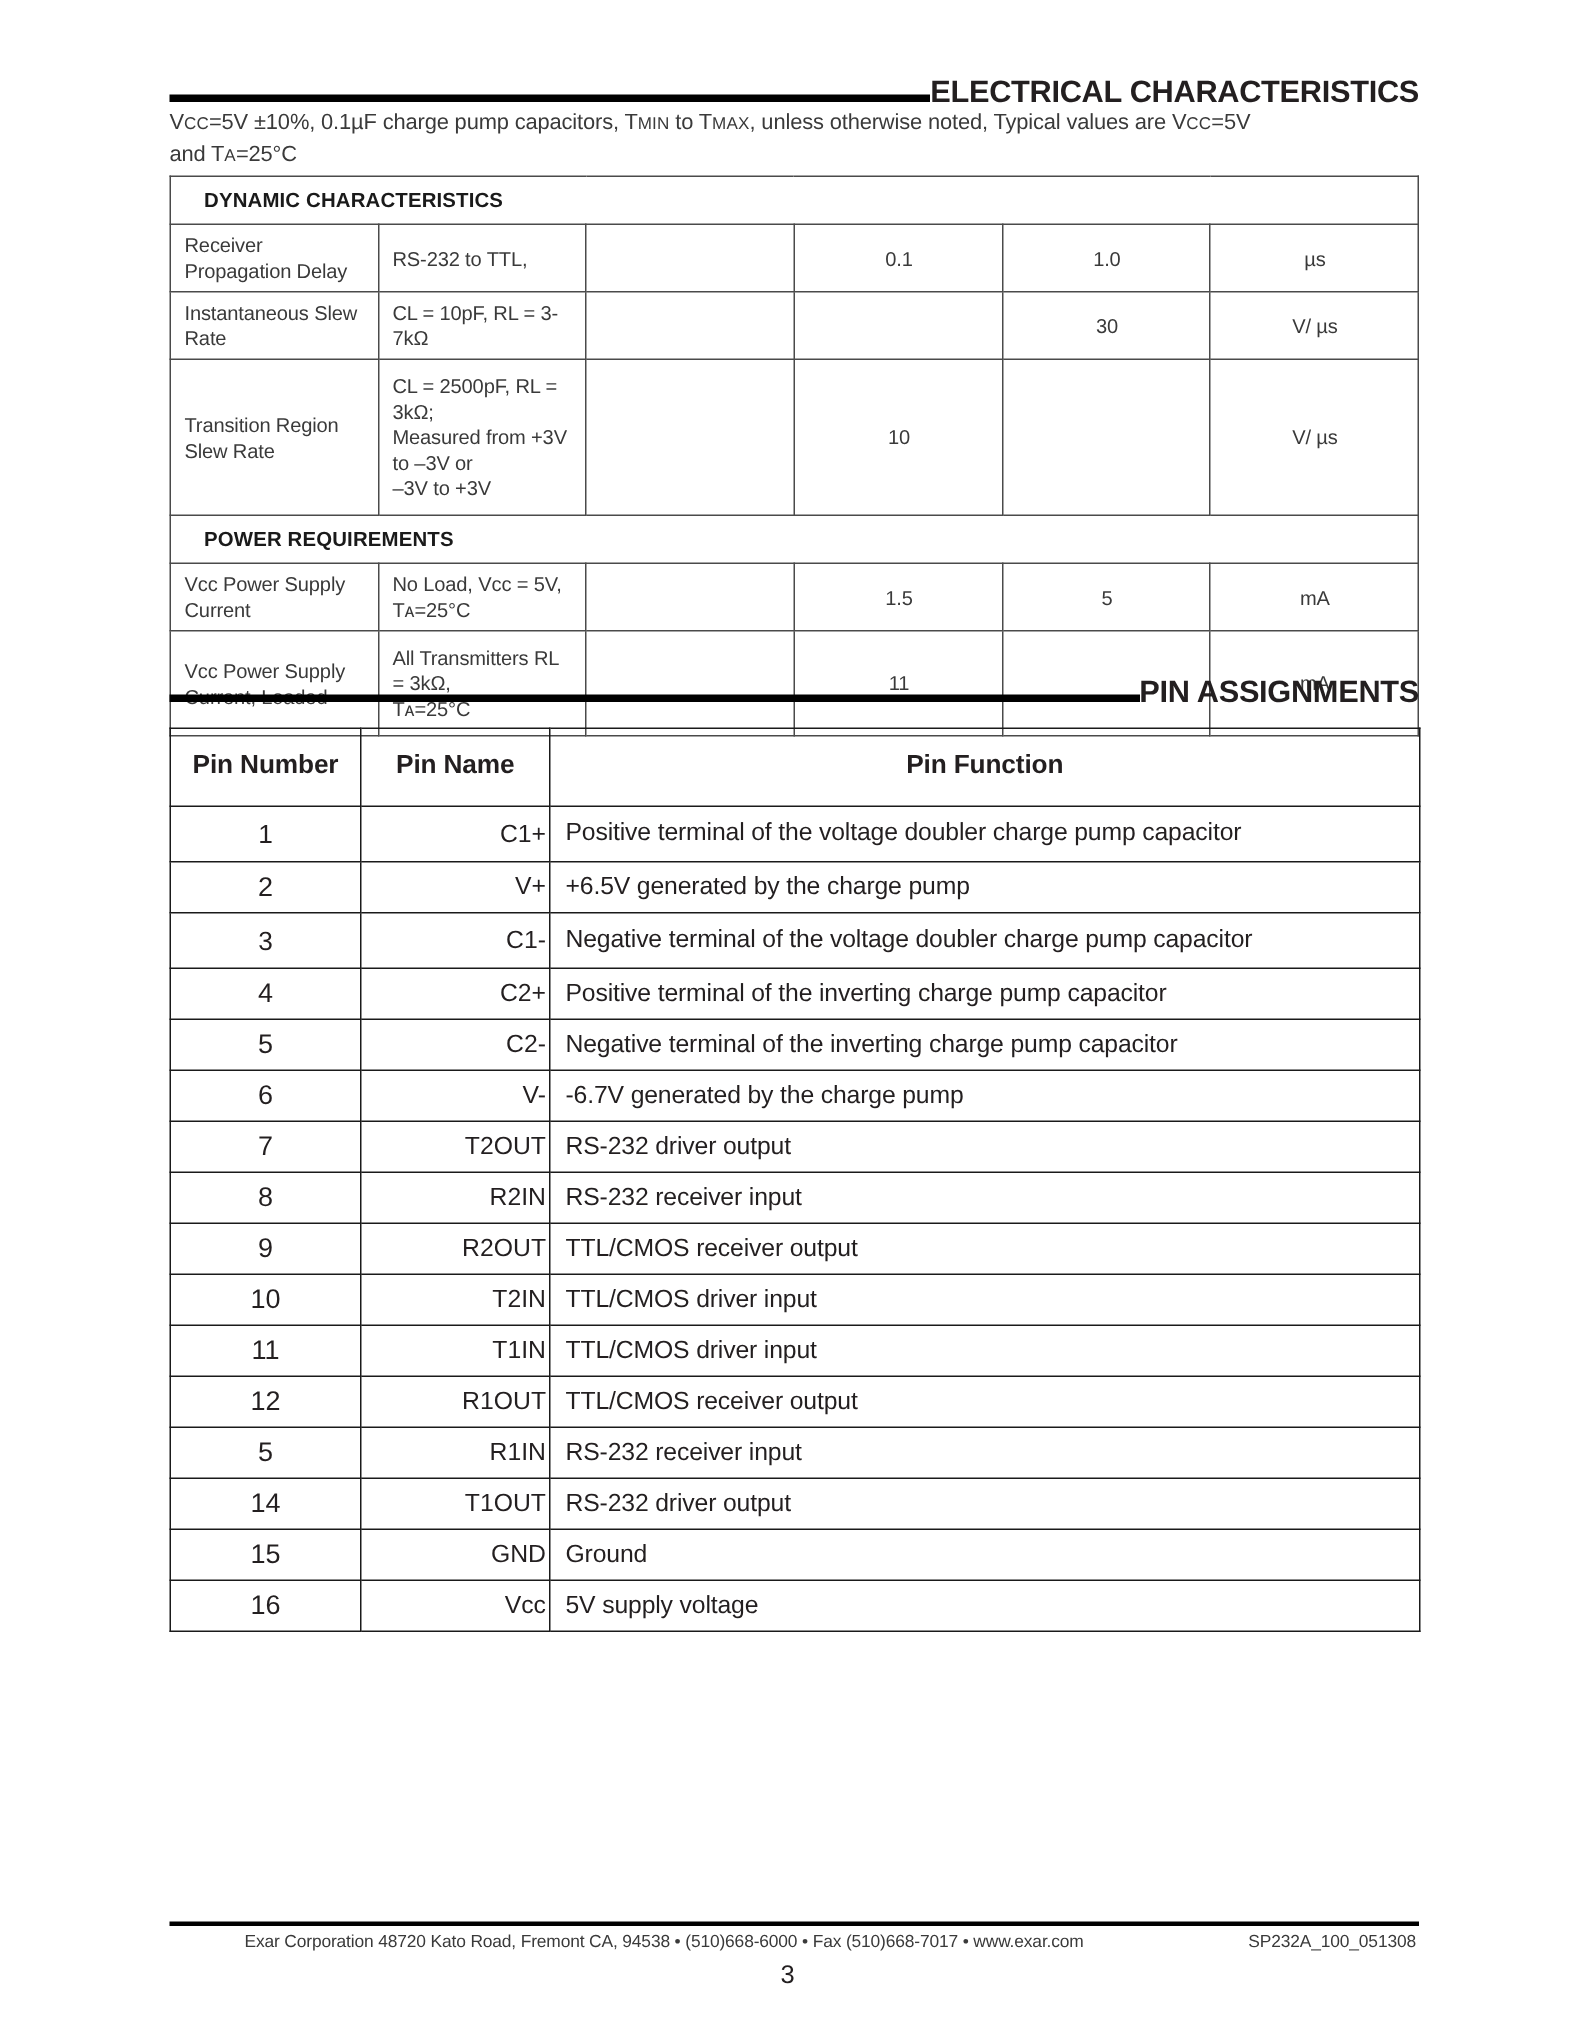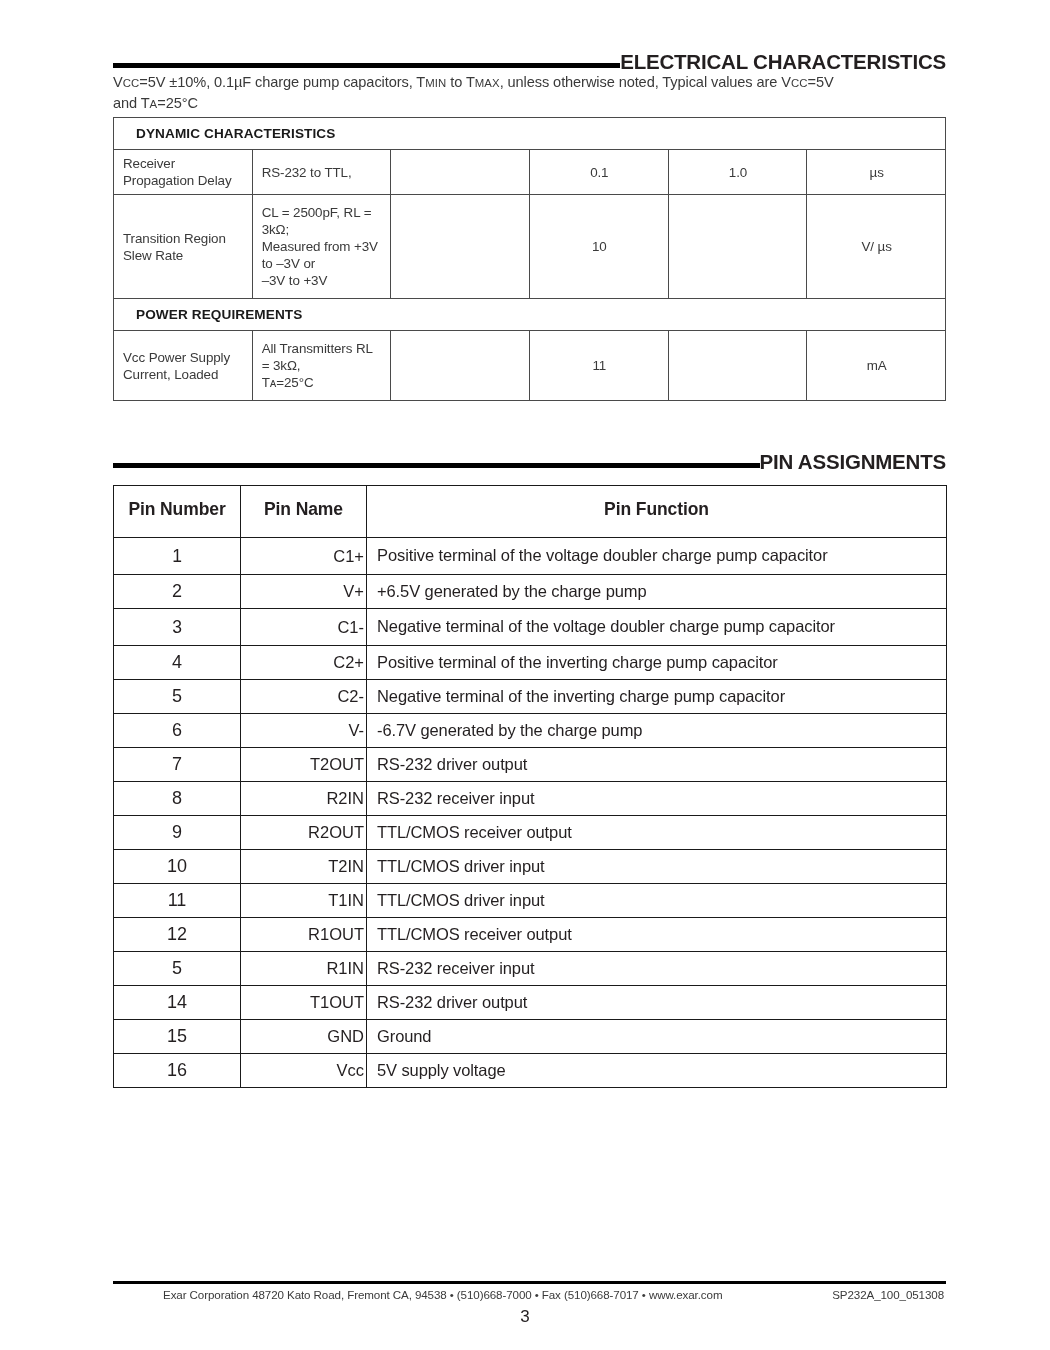--- a/index.html
+++ b/index.html
@@ -200,30 +200,46 @@
           <td colspan="6">DYNAMIC CHARACTERISTICS</td>
         </tr>
         <tr>
           <td class="param">Receiver Propagation Delay</td>
           <td class="cond">RS-232 to TTL,</td>
           <td class="colmin"></td>
           <td class="coltyp">0.1</td>
           <td class="colmax">1.0</td>
           <td class="colunit">µs</td>
         </tr>
+        <tr>
+          <td class="param">Instantaneous Slew Rate</td>
+          <td class="cond">CL = 10pF, RL = 3-7kΩ</td>
+          <td class="colmin"></td>
+          <td class="coltyp"></td>
+          <td class="colmax">30</td>
+          <td class="colunit">V/ µs</td>
+        </tr>
         <tr class="tall">
           <td class="param">Transition Region Slew Rate</td>
           <td class="cond">CL = 2500pF, RL = 3kΩ;<br>Measured from +3V to –3V or<br>–3V to +3V</td>
           <td class="colmin"></td>
           <td class="coltyp">10</td>
           <td class="colmax"></td>
           <td class="colunit">V/ µs</td>
         </tr>
         <tr class="grouphdr">
           <td colspan="6">POWER REQUIREMENTS</td>
+        </tr>
+        <tr>
+          <td class="param">Vᴄᴄ Power Supply Current</td>
+          <td class="cond">No Load, Vᴄᴄ = 5V, Tᴀ=25°C</td>
+          <td class="colmin"></td>
+          <td class="coltyp">1.5</td>
+          <td class="colmax">5</td>
+          <td class="colunit">mA</td>
         </tr>
         <tr class="tall">
           <td class="param">Vᴄᴄ Power Supply Current, Loaded</td>
           <td class="cond">All Transmitters RL = 3kΩ,<br>Tᴀ=25°C</td>
           <td class="colmin"></td>
           <td class="coltyp">11</td>
           <td class="colmax"></td>
           <td class="colunit">mA</td>
         </tr>
       </tbody>
@@ -326,18 +342,18 @@
         <tr>
           <td class="num">16</td>
           <td class="name">Vᴄᴄ</td>
           <td class="func">5V supply voltage</td>
         </tr>
       </tbody>
   </table>
 
   <div class="footer-rule"></div>
   <div class="footer-line">
-    <span class="footer-addr">Exar Corporation 48720 Kato Road, Fremont CA, 94538 • (510)668-7000 • Fax (510)668-7017 • www.exar.com</span>
+    <span class="footer-addr">Exar Corporation 48720 Kato Road, Fremont CA, 94538 • (510)668-6000 • Fax (510)668-7017 • www.exar.com</span>
     <span class="footer-doc">SP232A_100_051308</span>
   </div>
   <div class="page-number">3</div>
 
 </div>
 
 </body></html>

